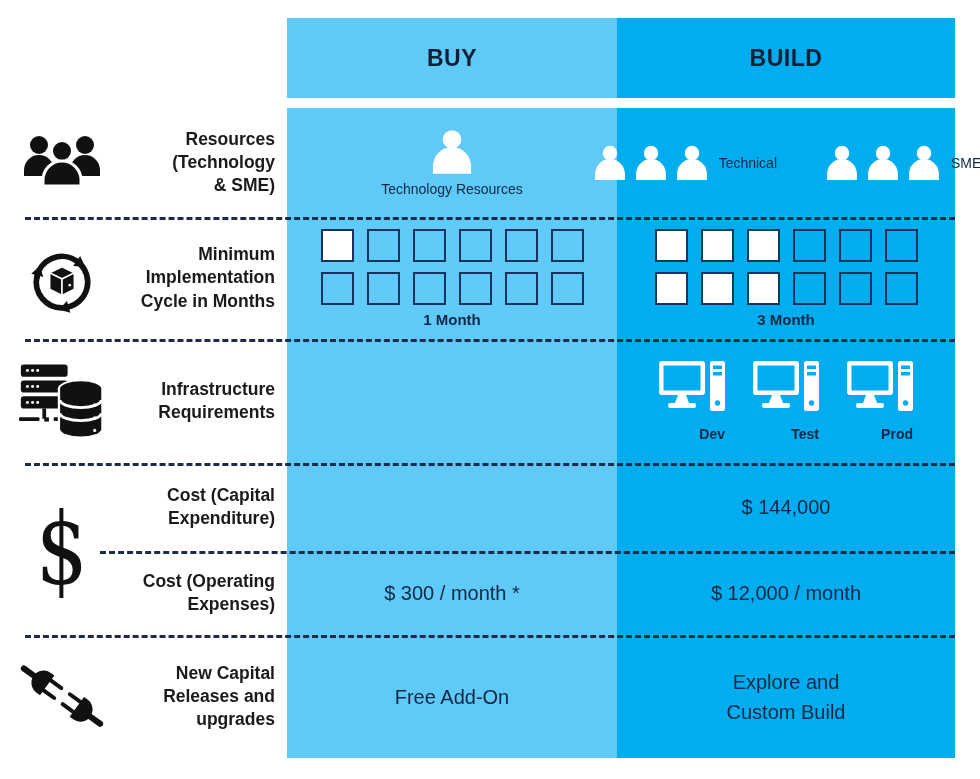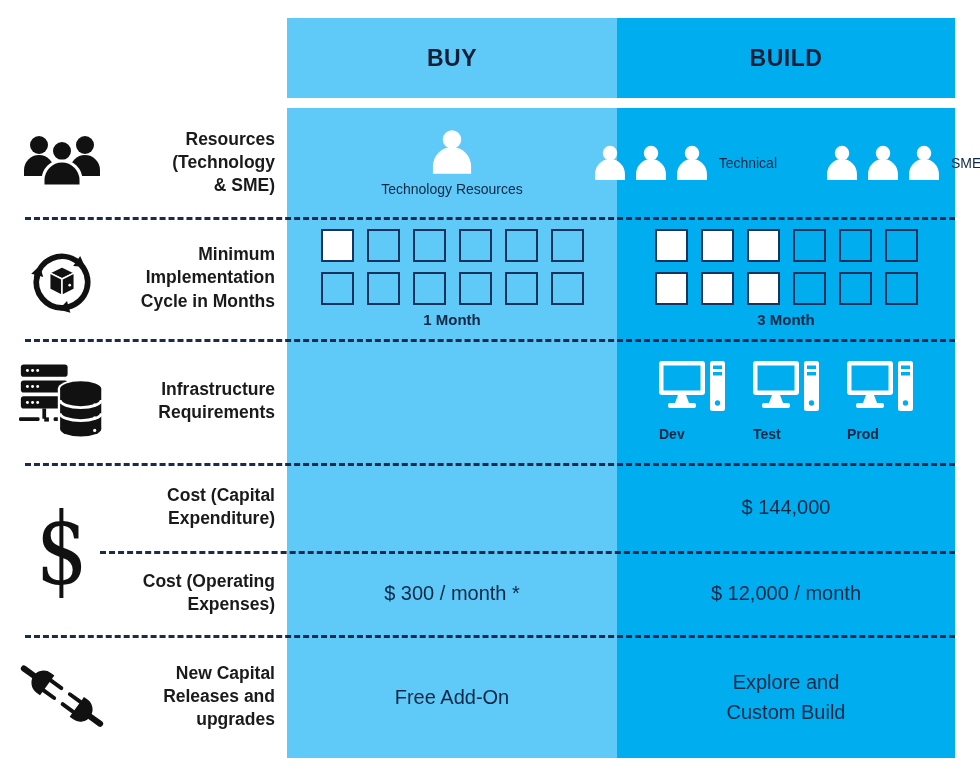--- a/index.html
+++ b/index.html
@@ -39,21 +39,21 @@
   .squares-grid{display:grid;grid-template-columns:repeat(6,33px);grid-auto-rows:33px;gap:10px 13px;margin-bottom:6px;}
   .square{box-sizing:border-box;width:33px;height:33px;border:2.5px solid #17325C;background:transparent;}
   .square.filled{background:#ffffff;}
   .month-caption{font-size:15px;font-weight:700;color:#0D2846;}
   
   .groups{display:flex;gap:46px;}
   .person-group{display:flex;flex-direction:row;align-items:center;gap:8px;}
   .person-row{display:flex;gap:3px;align-items:flex-end;}
   
   .computers{display:flex;gap:28px;align-items:flex-end;}
-  .computer-col{display:flex;flex-direction:column;align-items:flex-start;gap:7px;}
+  .computer-col{display:flex;flex-direction:column;align-items:flex-end;gap:7px;}
   .env-label{font-size:14px;font-weight:700;color:#0D2846;}
   
   .dollar-cell{position:absolute;left:8px;top:464px;width:108px;height:172px;z-index:2;
     display:flex;align-items:center;justify-content:center;}
   .dollar-glyph{font-family:"DejaVu Serif", serif;font-size:100px;font-weight:400;color:#111;
     transform:scaleX(.82);line-height:1;}
 </style>
 </head>
 <body>
 

